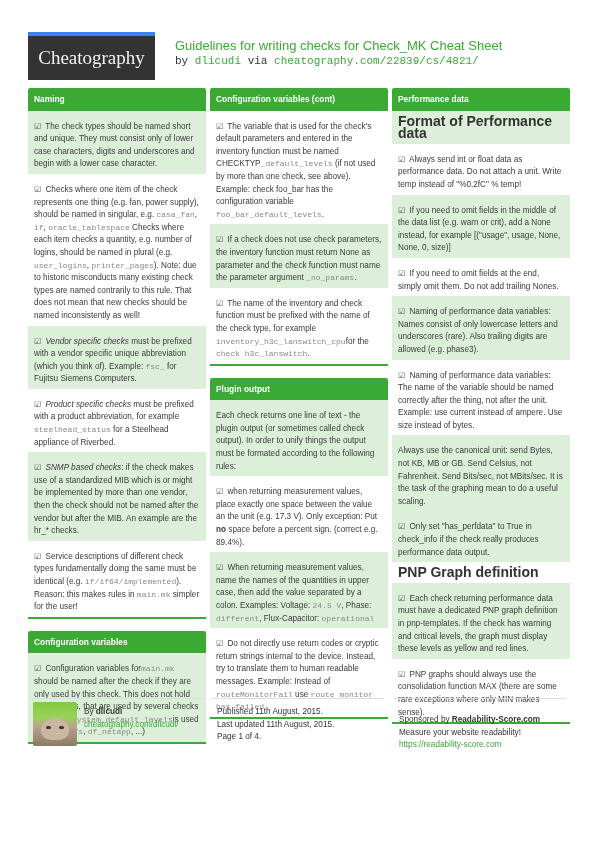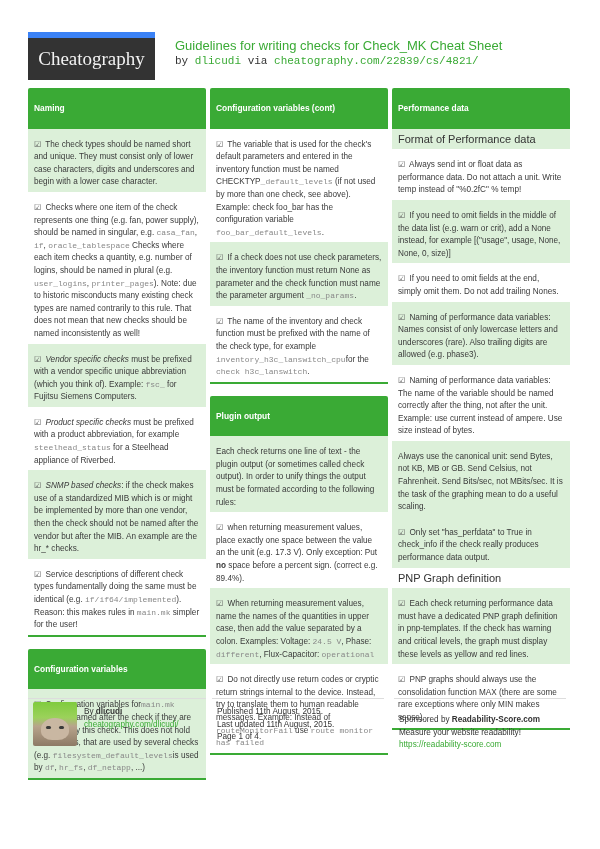--- a/index.html
+++ b/index.html
@@ -1,33 +1,33 @@
 <!DOCTYPE html>
 <html><head>
 <meta charset="utf-8">
 <style>
   * { box-sizing: border-box; margin: 0; padding: 0; }
   html, body { width: 600px; height: 849px; background: #ffffff; overflow: hidden; }
   body { font-family: "Liberation Sans", sans-serif; color: #3a3a3a; position: relative; }
   .mono { font-family: "Liberation Mono", monospace; color: #888; font-size: 8px; }
   .header { position: absolute; left: 28px; top: 32px; width: 572px; height: 50px; }
-  .logo { position: absolute; left: 0; top: 0; width: 127px; height: 48px; background: #333; border-top: 6px solid #3b82f6; display: flex; align-items: center; justify-content: center; }
+  .logo { position: absolute; left: 0; top: 0; width: 127px; height: 48px; background: #333; border-top: 4px solid #3b82f6; display: flex; align-items: center; justify-content: center; }
   .logo span { font-family: "Liberation Serif", "DejaVu Serif", serif; color: #f2f2f2; font-size: 19px; }
   .title { position: absolute; left: 147px; top: 6px; color: #3aaa35; font-size: 13px; white-space: nowrap; }
   .byline { position: absolute; left: 147px; top: 23px; font-size: 11px; color: #333; white-space: nowrap; font-family: Liberation Mono, monospace; }
   .byline .g { color: #3aaa35; }
   .col { position: absolute; top: 88px; width: 178px; font-size: 8.2px; line-height: 12.6px; }
   .col1 { left: 28px; }
   .col2 { left: 210px; }
   .col3 { left: 392px; }
   .section { margin-bottom: 12px; border-bottom: 2px solid #3aaa35; }
-  .sec-head { background: #3aaa35; color: #fff; font-weight: bold; font-size: 8.4px; padding: 14px 6px; border-radius: 2px 2px 0 0; }
+  .sec-head { background: #3aaa35; color: #fff; font-weight: bold; font-size: 8.4px; padding: 5px 6px; border-radius: 2px 2px 0 0; }
   .item { padding: 10px 6px 3px 6px; }
   .item.shade { background: #dcf0d9; }
-  .sub { font-weight: normal; padding: 4px 6px; font-size: 11px; color: #333; }
+  .sub { font-weight: bold; padding: 4px 6px; font-size: 14px; color: #333; }
   .sub.shade { background: #dcf0d9; }
   .chk { font-size: 8px; color: #555; margin-right: 2px; }
   em { font-style: italic; }
   .footer-line { position: absolute; top: 698px; height: 1px; background: #ddd; }
   .foot { position: absolute; top: 705px; font-size: 8.2px; line-height: 12.6px; color: #333; }
   .foot .g { color: #3aaa35; }
   .avatar { position: absolute; left: 33px; top: 702px; width: 44px; height: 44px; background: linear-gradient(180deg, #7fcb3e 0%, #9bd25a 35%, #b8a48c 55%, #8d7a66 100%); border-radius: 2px; overflow: hidden; }
   .avatar .face { position: absolute; left: 8px; top: 16px; width: 28px; height: 22px; background: #c9b7a2; border-radius: 50% 50% 40% 40%; }
   .avatar .eye { position: absolute; top: 8px; width: 5px; height: 3px; background: #3a3a3a; border-radius: 2px; }
 </style>

